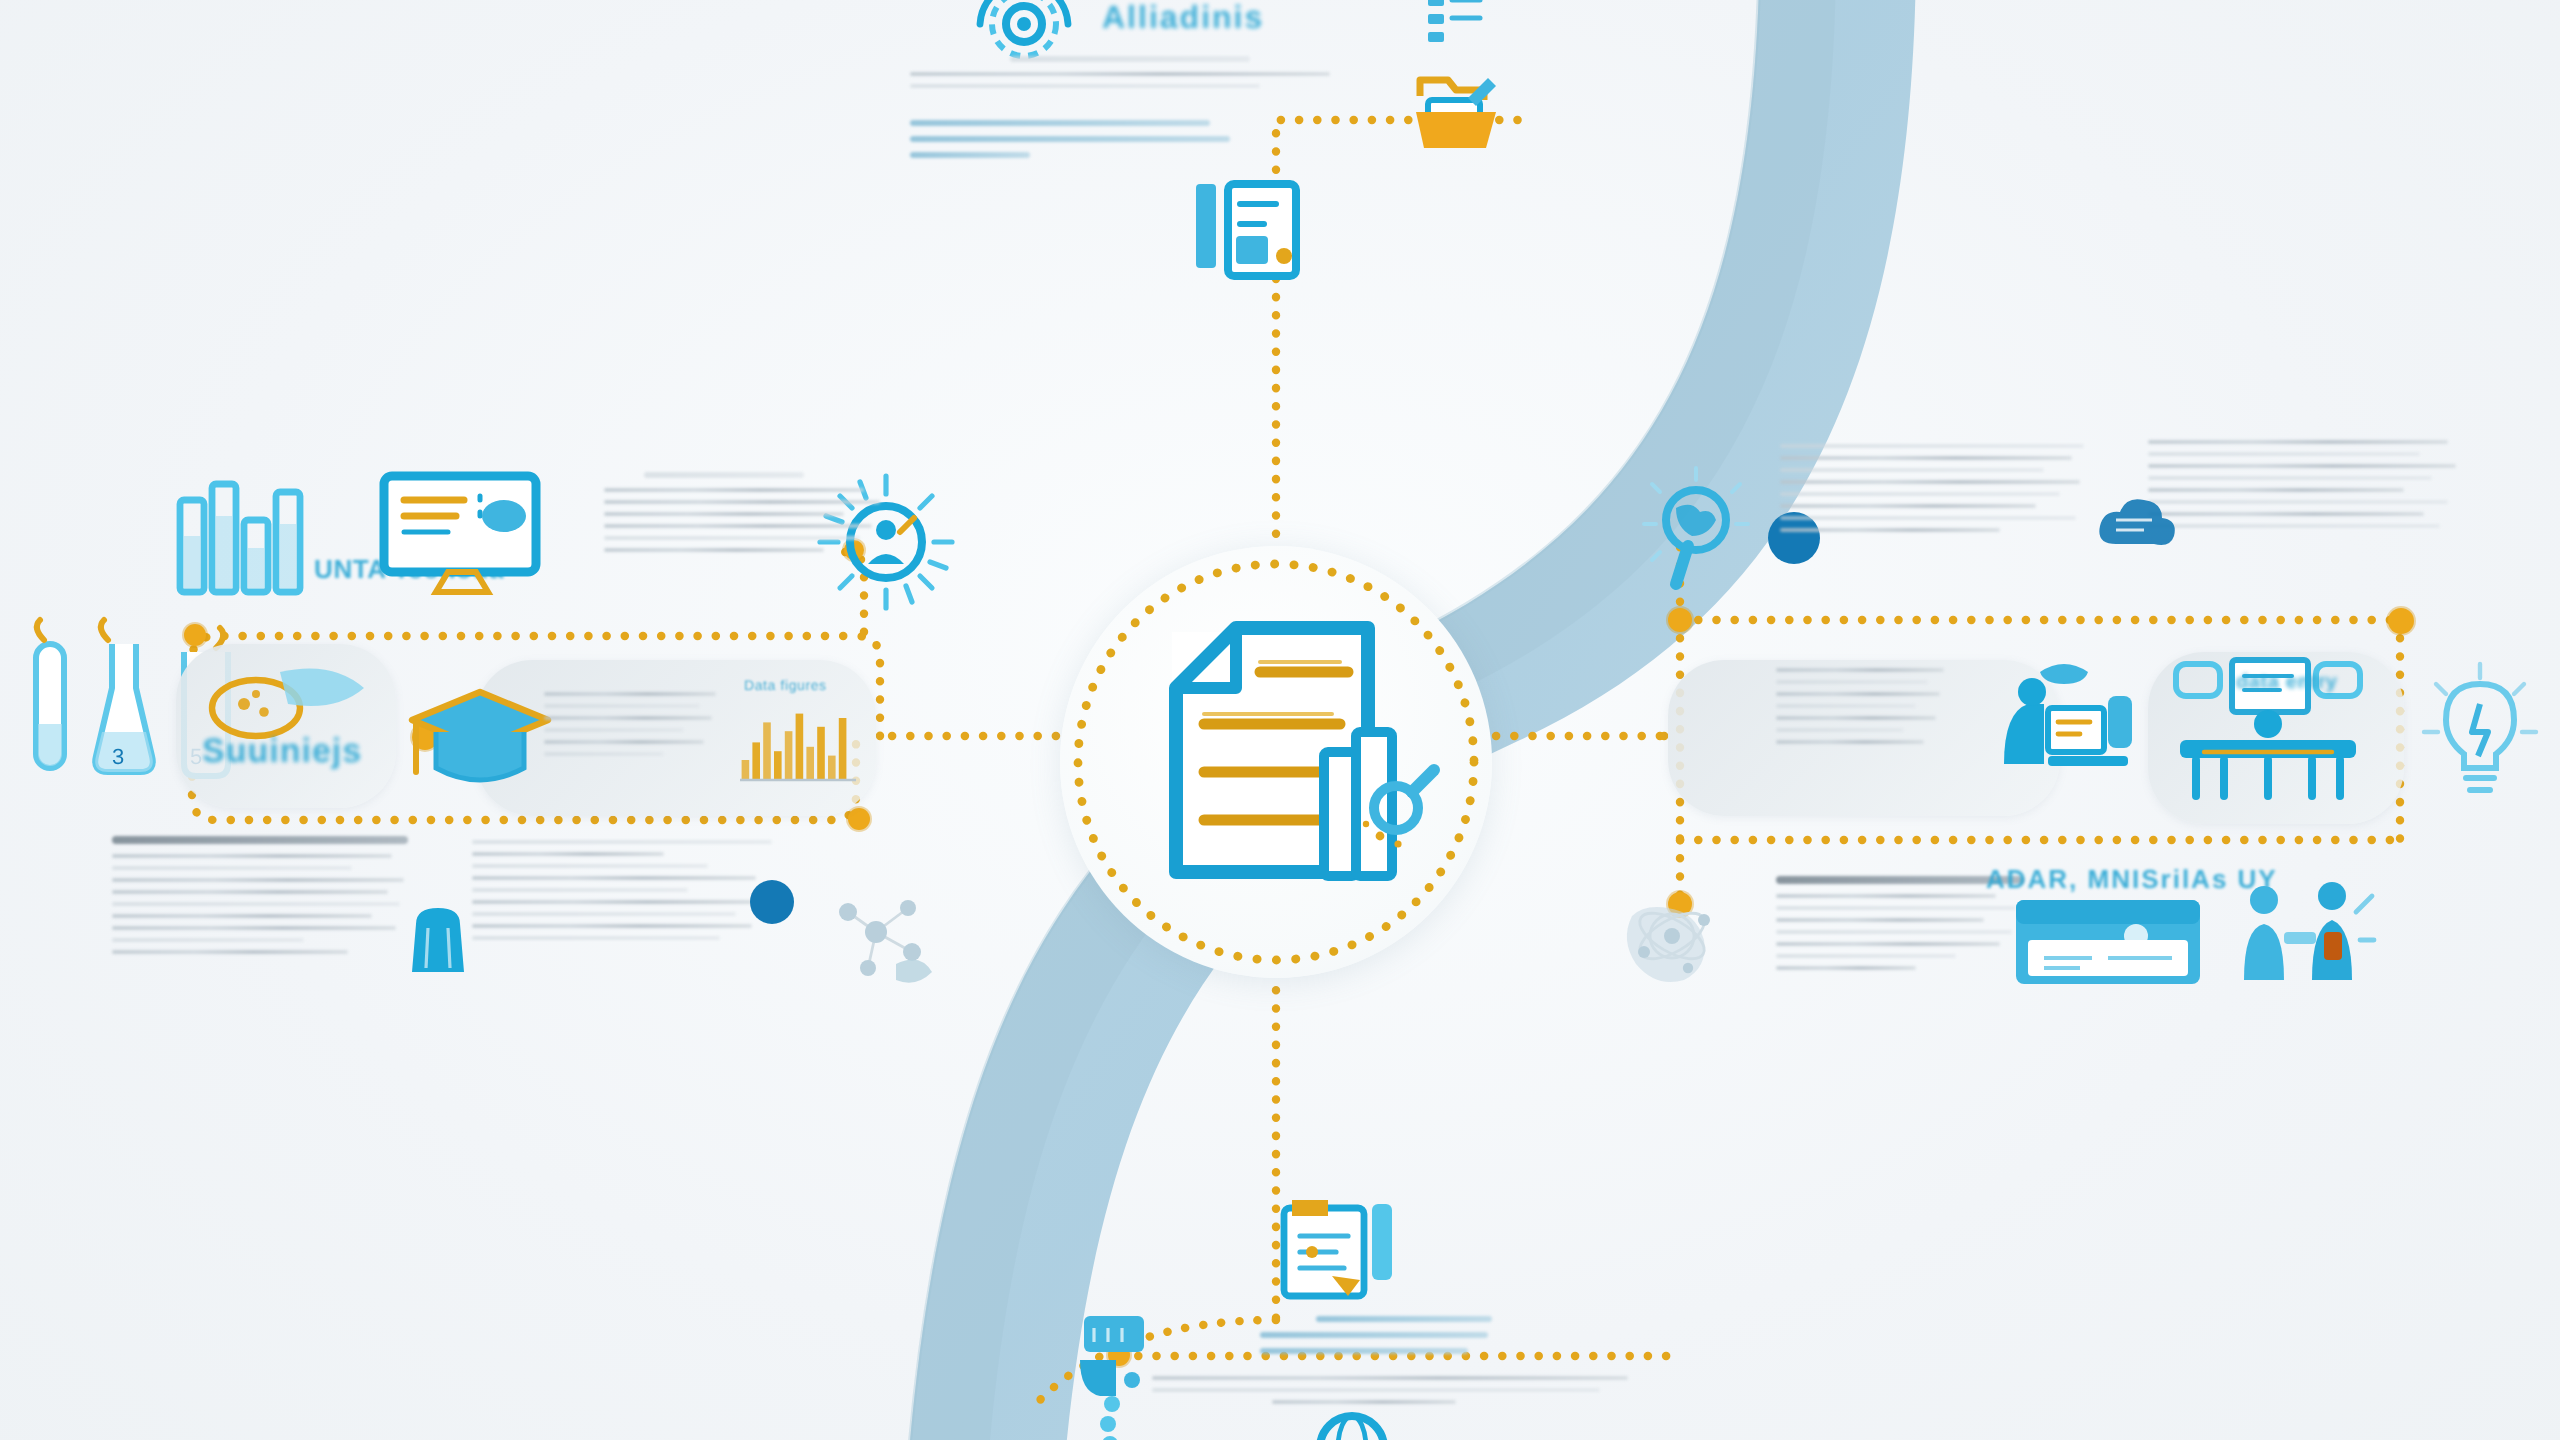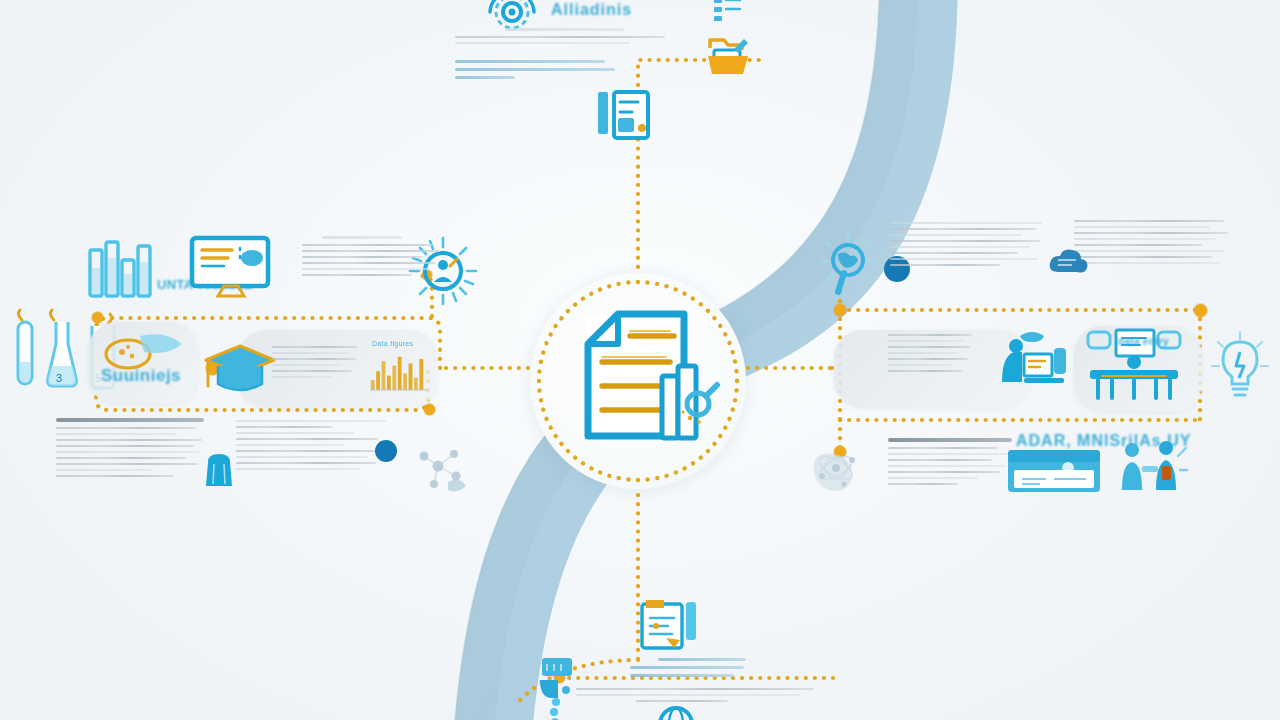--- a/index.html
+++ b/index.html
@@ -510,21 +510,21 @@
       <ellipse cx="26" cy="30" rx="18" ry="8" fill="none" transform="rotate(-30 26 30)"></ellipse>
     </g>
     <g fill="#b9cfdb">
         <circle cx="26" cy="30" r="4"></circle>
         <circle cx="42" cy="22" r="3"></circle>
       <circle cx="12" cy="38" r="3"></circle>
         <circle cx="34" cy="46" r="2.6"></circle>
       </g>
   </svg>
 
-  <div class="lbl" style="left:1016px;top:432px;font-size:16px;letter-spacing:1px;filter:blur(.9px);">ADAR, MNISrilAs UY</div>
+  <div class="lbl" style="left:993px;top:432px;font-size:13px;letter-spacing:1px;filter:blur(.9px);">ADAR, MNISrilAs UY</div>
 
   <svg class="icon" style="left:1006px;top:448px;" width="96" height="46" viewBox="0 0 96 46">
     <rect x="2" y="2" width="92" height="42" rx="4" fill="#3fb5e0"></rect>
     <rect x="2" y="2" width="92" height="12" rx="4" fill="#2aa9d8"></rect>
     <rect x="8" y="22" width="80" height="18" rx="2" fill="#ffffff"></rect>
     <g stroke="#7fd0ec" stroke-width="2">
       <line x1="16" y1="31" x2="40" y2="31"></line>
         <line x1="48" y1="31" x2="80" y2="31"></line>
       <line x1="16" y1="36" x2="34" y2="36"></line>
     </g>

